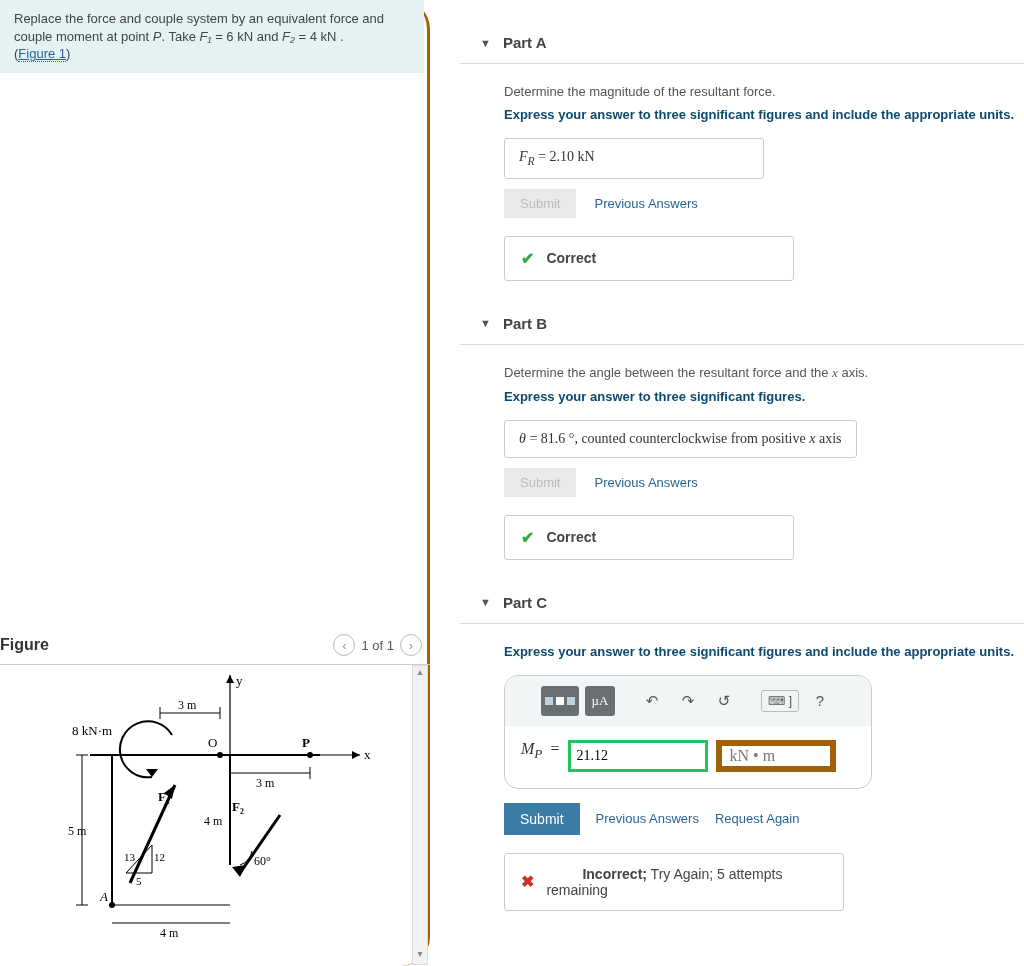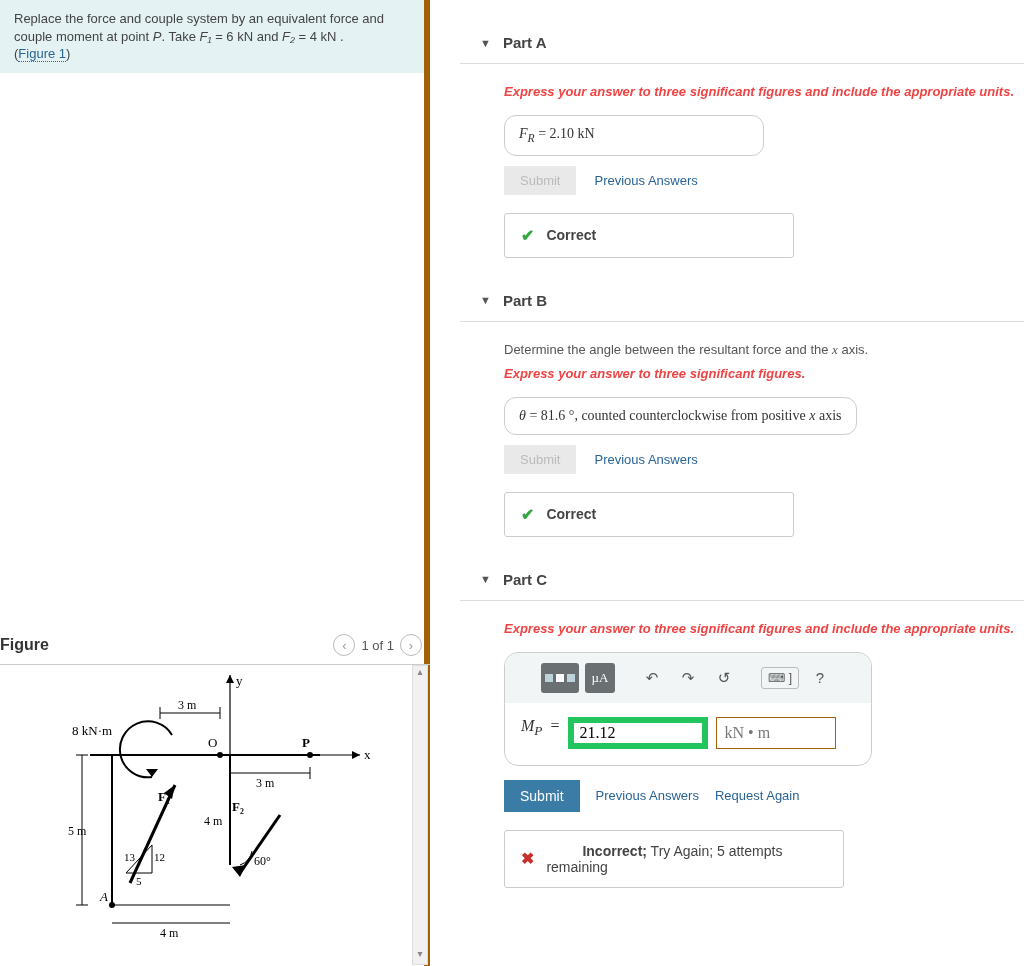--- a/index.html
+++ b/index.html
@@ -11,31 +11,32 @@
     width: 1024px;
     height: 966px;
     overflow: hidden;
     position: relative;
   }
   .left-col {
     position: absolute;
     left: 0; top: 0;
     width: 430px;
     height: 966px;
-    border-right: 6px solid #a16207;
+    border-right: 3px solid #a16207;
+    border-radius: 29px;
   }
   .problem-box {
     background: #e4f2f4;
     padding: 10px 14px 10px 14px;
     font-size: 13px;
     color: #444;
     line-height: 1.35;
     width: 424px;
   }
-  .problem-box .figlink { color: #2a6496; border-bottom: 1px dotted #2a6496; cursor: pointer;}
+  .problem-box .figlink { color: #2a6496; border-bottom: 1px dotted #2a6496; cursor: pointer; text-decoration: underline;}
   .figure-panel {
     position: absolute;
     left: 0;
     top: 630px;
     width: 430px;
   }
   .figure-header {
     display: flex;
     align-items: center;
     justify-content: space-between;
@@ -79,23 +80,23 @@
     padding: 12px 10px 12px 20px;
     font-size: 15px;
     font-weight: bold;
     color: #444;
     display:flex; align-items:center; gap:12px;
   }
   .part-header .caret { font-size:11px; color:#555;}
   .part-body { padding: 20px 0 0 44px; }
   .instr { color:#555; font-size:13px; margin-bottom:8px; }
   .instr .mi { font-style: italic; font-family:"Times New Roman", serif;}
-  .instr-bold { font-weight:bold; color:#ef4444; font-size:13px; margin-bottom:16px;font-style:italic;}
+  .instr-bold { font-weight:bold; color:#0c4a6e; font-size:13px; margin-bottom:16px;}
   .answer-readonly {
-    border:1px solid #ccc; border-radius:12px;
+    border:1px solid #ccc; border-radius:3px;
     padding:10px 14px; display:inline-block; min-width:260px;
     font-size:14px; color:#333; margin-bottom:10px;
     font-family:"Times New Roman", serif;
   }
   .answer-readonly.wide { min-width: 350px; }
   .sub-row { display:flex; align-items:center; gap:18px; margin-bottom:18px;}
   .btn-submit-disabled {
     background:#e9e9e9; color:#bbb; border:none;
     padding:7px 16px; font-size:13px; cursor:default;
   }
@@ -131,25 +132,25 @@
   .tb-btn.box { background:#6a6f72; color:#fff; font-size:12px; display:flex; gap:3px; padding:4px; }
   .tb-btn.box .sq { width:8px; height:8px; background:#bcd1d8;}
   .tb-btn.box .sq.on { background:#fff;}
   .tb-btn.mu { background:#6a6f72; color:#fff; font-family:serif; font-size:13px; }
   .tb-btn.kb { border:1px solid #bbb; font-size:12px; padding:0 6px; height:22px;}
   .ap-body {
     display:flex; align-items:flex-start; gap:8px; padding:14px 12px 16px 16px;
     font-family:"Times New Roman", serif; font-size:16px;
   }
   .ap-input {
-    border:6px solid #22c55e; height:32px; width:140px;
-    font-size:16px; padding:0 6px; font-family:inherit;
+    border:3px solid #22c55e; height:32px; width:140px;
+    font-size:14px; padding:0 6px; font-family:inherit;
   }
   .ap-units {
-    border:1px solid #a16207; height:32px; width:120px;
+    border:6px solid #a16207; height:32px; width:120px;
     display:flex; align-items:center; padding:0 8px;
     color:#777; font-size:16px;
   }
   .sub-links { display:flex; align-items:center; gap:16px; margin-bottom:18px;}
 </style>
 </head>
 <body>
 
 <div class="left-col">
   <div class="problem-box">
@@ -241,20 +242,21 @@
 </div>
 
 <div class="right-col">
 
   <div class="part">
     <div class="part-header">
       <span class="caret">▼</span>
       <span>Part A</span>
     </div>
     <div class="part-body">
+      <div class="instr">Determine the magnitude of the resultant force.</div>
       <div class="instr-bold">Express your answer to three significant figures and include the appropriate units.</div>
       <div class="answer-readonly">
         <i><span>F</span><sub>R</sub></i><span> =  2.10 kN</span>
       </div>
       <div class="sub-row">
         <button class="btn-submit-disabled">Submit</button>
         <span class="link">Previous Answers</span>
       </div>
       <div class="feedback">
         <span class="chk">✔</span>

